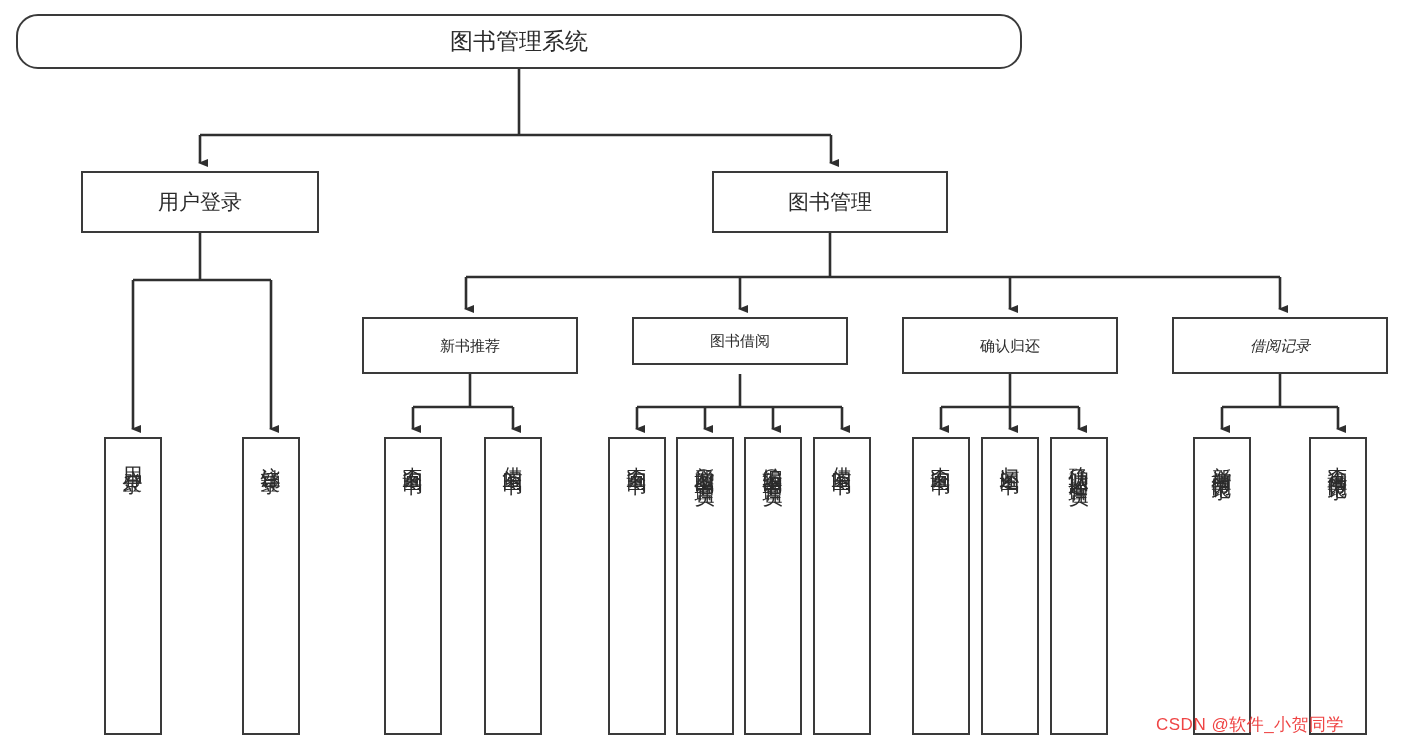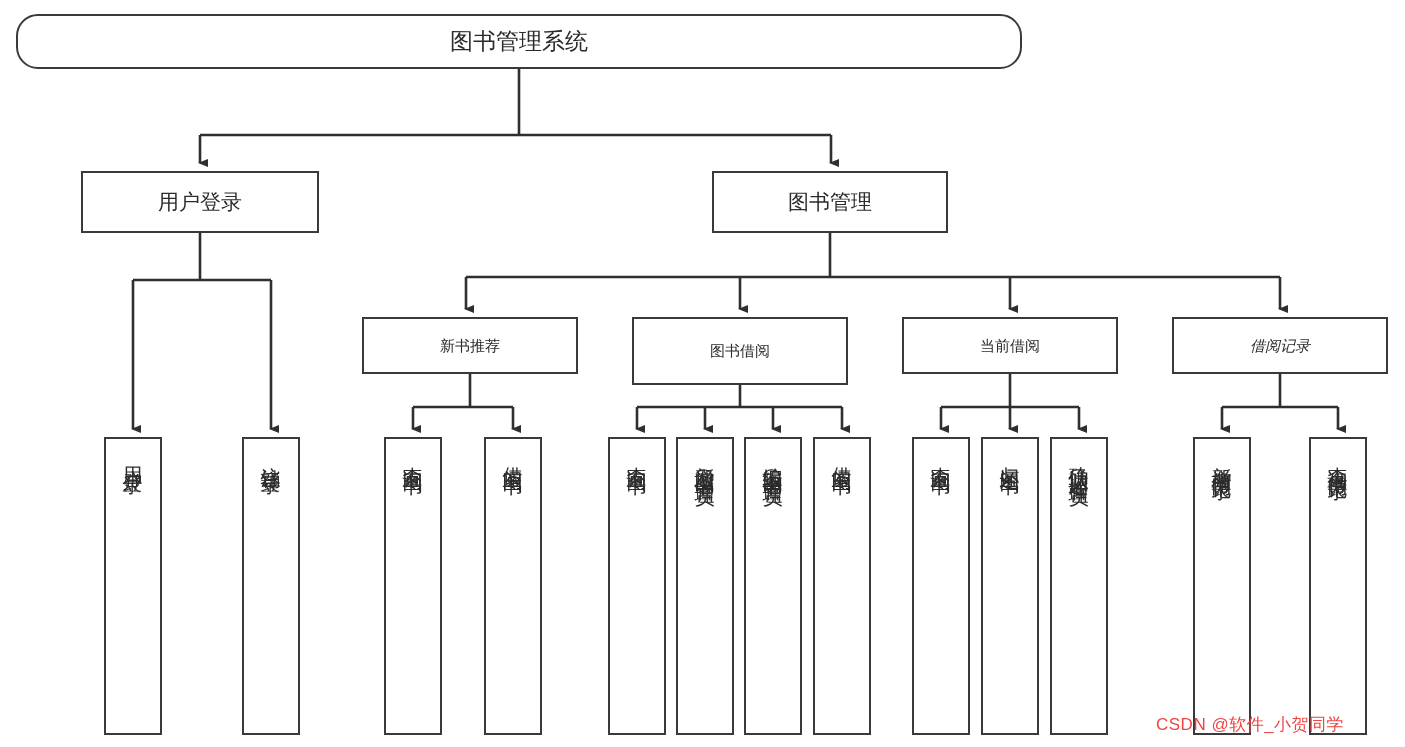--- a/index.html
+++ b/index.html
@@ -32,21 +32,21 @@
   #n-root{left:16px;top:14px;width:1006px;height:55px;border-radius:22px;}
   #n-root .lbl{font-size:23px;}
 
   
   #n-login{left:81px;top:171px;width:238px;height:62px;}
   #n-book{left:712px;top:171px;width:236px;height:62px;}
   #n-login .lbl,#n-book .lbl{font-size:21px;}
 
   
   #n-new{left:362px;top:317px;width:216px;height:57px;}
-  #n-borrow{left:632px;top:317px;width:216px;height:68px;}
+  #n-borrow{left:632px;top:317px;width:216px;height:48px;}
   #n-current{left:902px;top:317px;width:216px;height:57px;}
   #n-record{left:1172px;top:317px;width:216px;height:57px;font-style:italic;}
   #n-new .lbl,#n-borrow .lbl,#n-current .lbl,#n-record .lbl{font-size:15px;}
 
   
   .leaf{
     top:437px;height:298px;width:58px;
     align-items:flex-start;
     padding-top:12px;
   }
@@ -134,21 +134,21 @@
     <span class="lbl">图书管理</span>
   </div>
 
   <div class="node" id="n-new">
     <span class="lbl">新书推荐</span>
   </div>
   <div class="node" id="n-borrow">
     <span class="lbl">图书借阅</span>
   </div>
   <div class="node" id="n-current">
-    <span class="lbl">当前借阅</span>
+    <span class="lbl">确认归还</span>
   </div>
   <div class="node" id="n-record">
     <span class="lbl">借阅记录</span>
   </div>
 
   <div class="node leaf" style="left:104px;">
     <span class="lbl">用户登录</span>
   </div>
   <div class="node leaf" style="left:242px;">
     <span class="lbl">注销登录</span>

